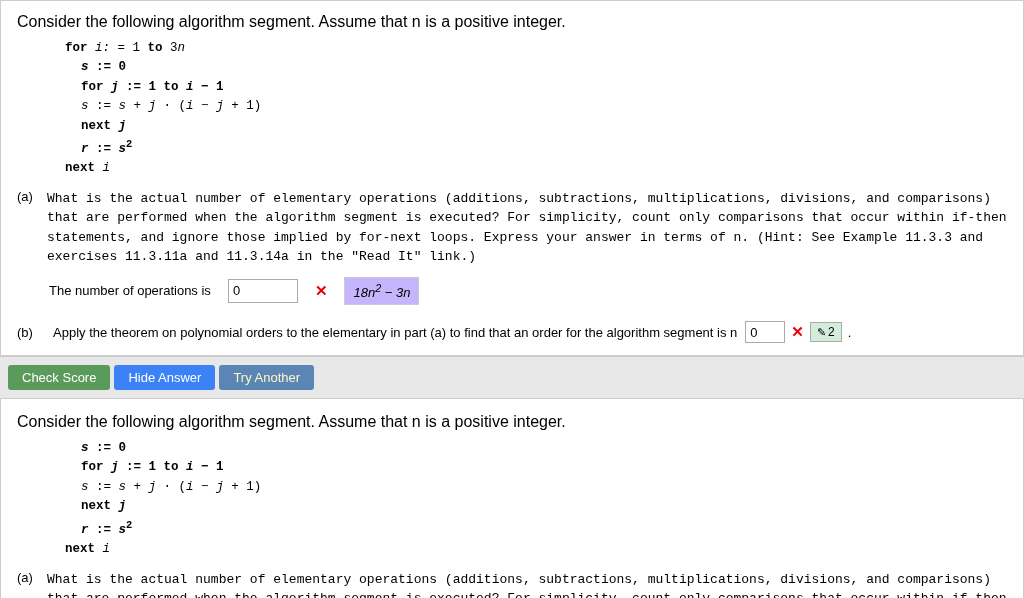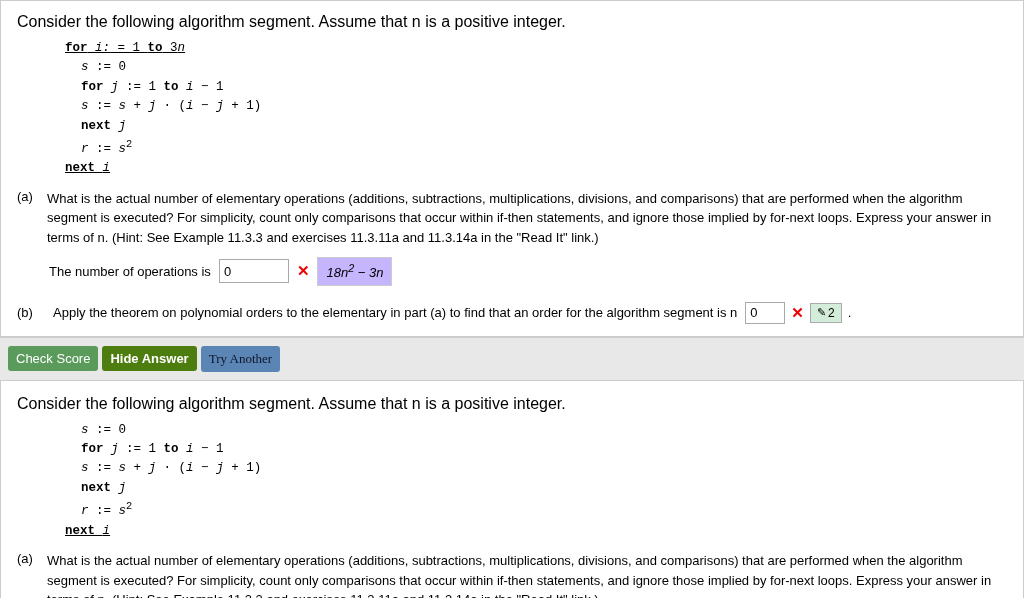--- a/index.html
+++ b/index.html
@@ -25,42 +25,42 @@
       font-size: 16px;
       margin-bottom: 8px;
     }
     .code-block {
       font-family: "Courier New", Courier, monospace;
       font-size: 12.5px;
       margin: 8px 0 8px 48px;
       line-height: 1.55;
     }
     .code-line { display: block; }
-    .indent1 { margin-left: 0; text-decoration: underline; }
-    .indent2 { margin-left: 16px; }
+    .indent1 { margin-left: 0; }
+    .indent2 { margin-left: 16px; font-weight: bold; }
     .indent3 { margin-left: 16px; }
 
     .part-label {
       font-size: 13px;
       display: flex;
       align-items: flex-start;
       margin: 10px 0 6px 0;
     }
     .part-letter {
       font-weight: normal;
       margin-right: 6px;
       min-width: 24px;
     }
-    .part-content { flex: 1; line-height: 1.5; }
+    .part-content { flex: 1; line-height: 1.5; font-family: Liberation Mono, monospace; }
 
     .answer-row {
       display: flex;
       align-items: center;
       margin: 10px 0 4px 32px;
-      gap: 8px;
+      gap: 17px;
       font-size: 13px;
     }
     .answer-input {
       border: 1px solid #aaa;
       padding: 2px 4px;
       font-size: 13px;
       width: 70px;
       height: 24px;
     }
     .x-mark {
@@ -80,40 +80,38 @@
     .button-bar {
       display: flex;
       align-items: center;
       gap: 4px;
       padding: 8px 8px;
       background: #e8e8e8;
       border-top: 1px solid #ccc;
       border-bottom: 1px solid #ccc;
     }
     .btn {
-      padding: 5px 8px;
+      padding: 5px 14px;
       font-size: 13px;
       border: none;
       cursor: pointer;
       border-radius: 3px;
       font-weight: normal;
     }
     .btn-green {
       background: #5a9a5a;
       color: #fff;
     }
     .btn-dark {
-      background: #4d7c0f;
+      background: #3b82f6;
       color: #fff;
-      font-weight: bold;
     }
     .btn-blue {
       background: #5b85b5;
-      color: #0f172a;
-      font-family: Liberation Serif, serif;
+      color: #fef9c3;
     }
     .green-box {
       background: #d4edda;
       border: 1px solid #aaa;
       padding: 2px 6px;
       font-size: 12px;
       display: inline-flex;
       align-items: center;
       gap: 2px;
     }

